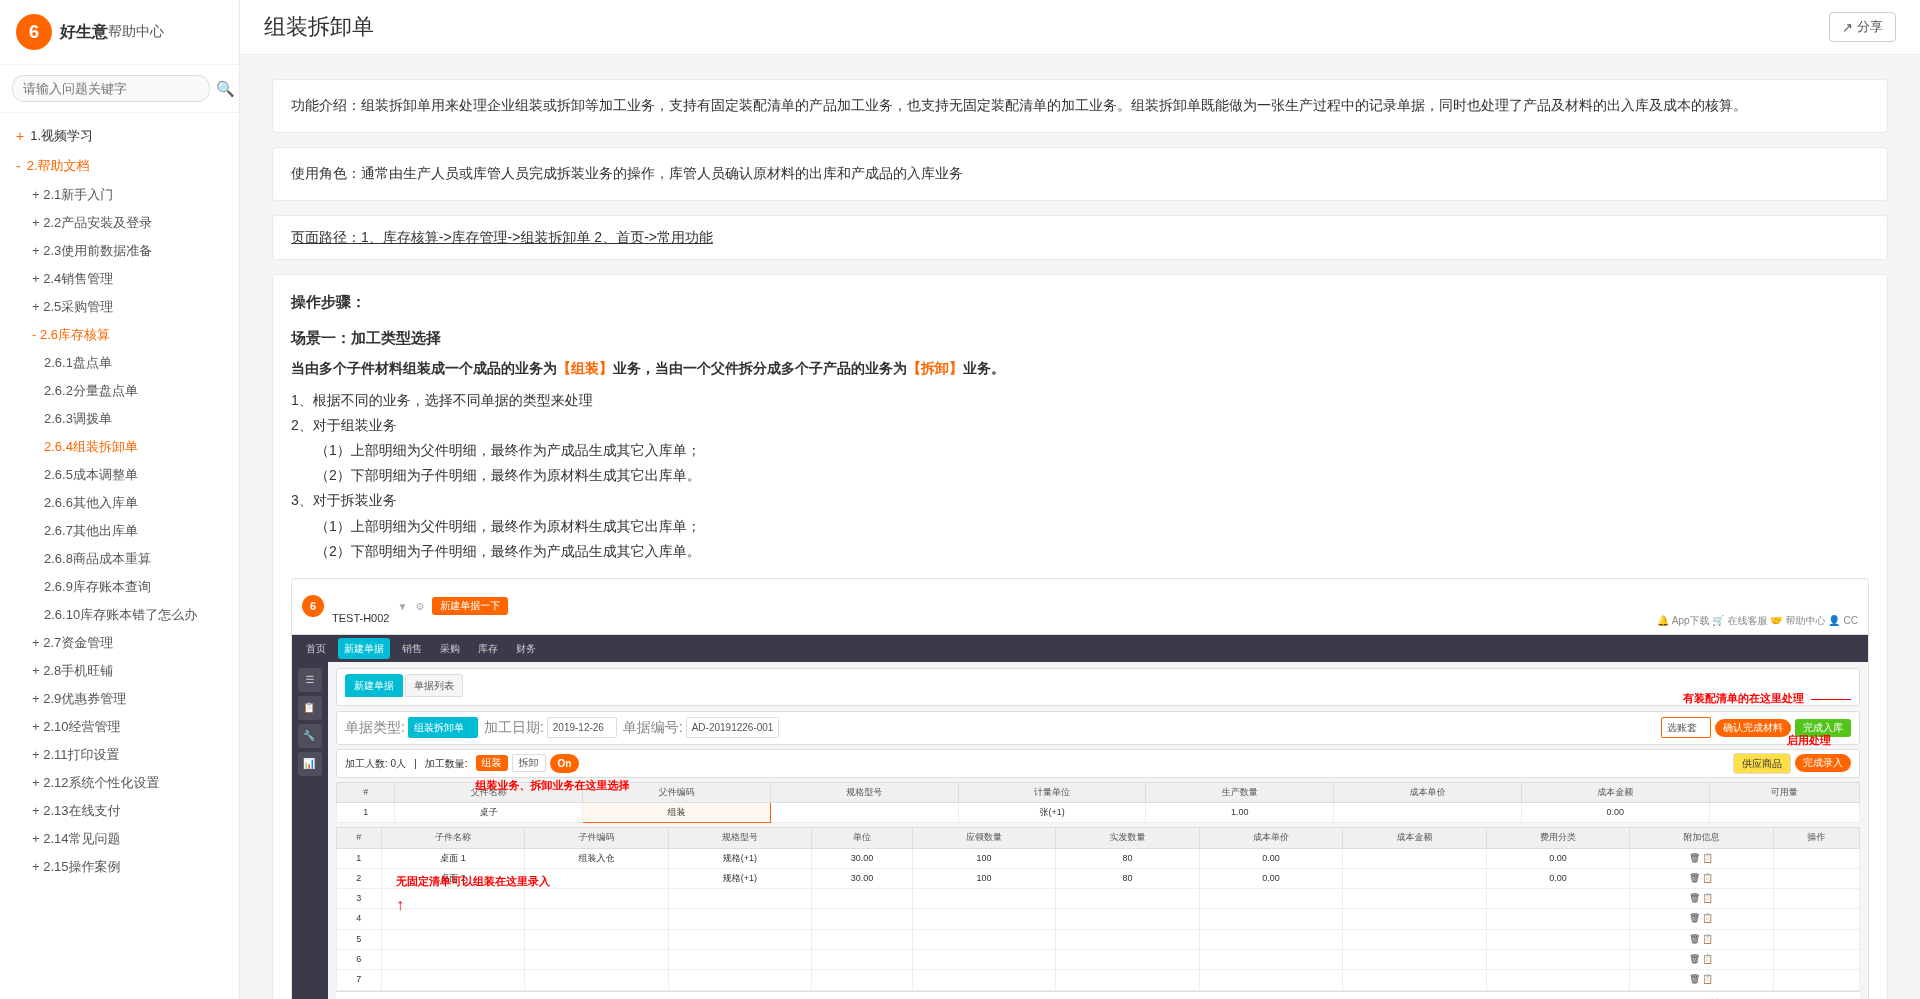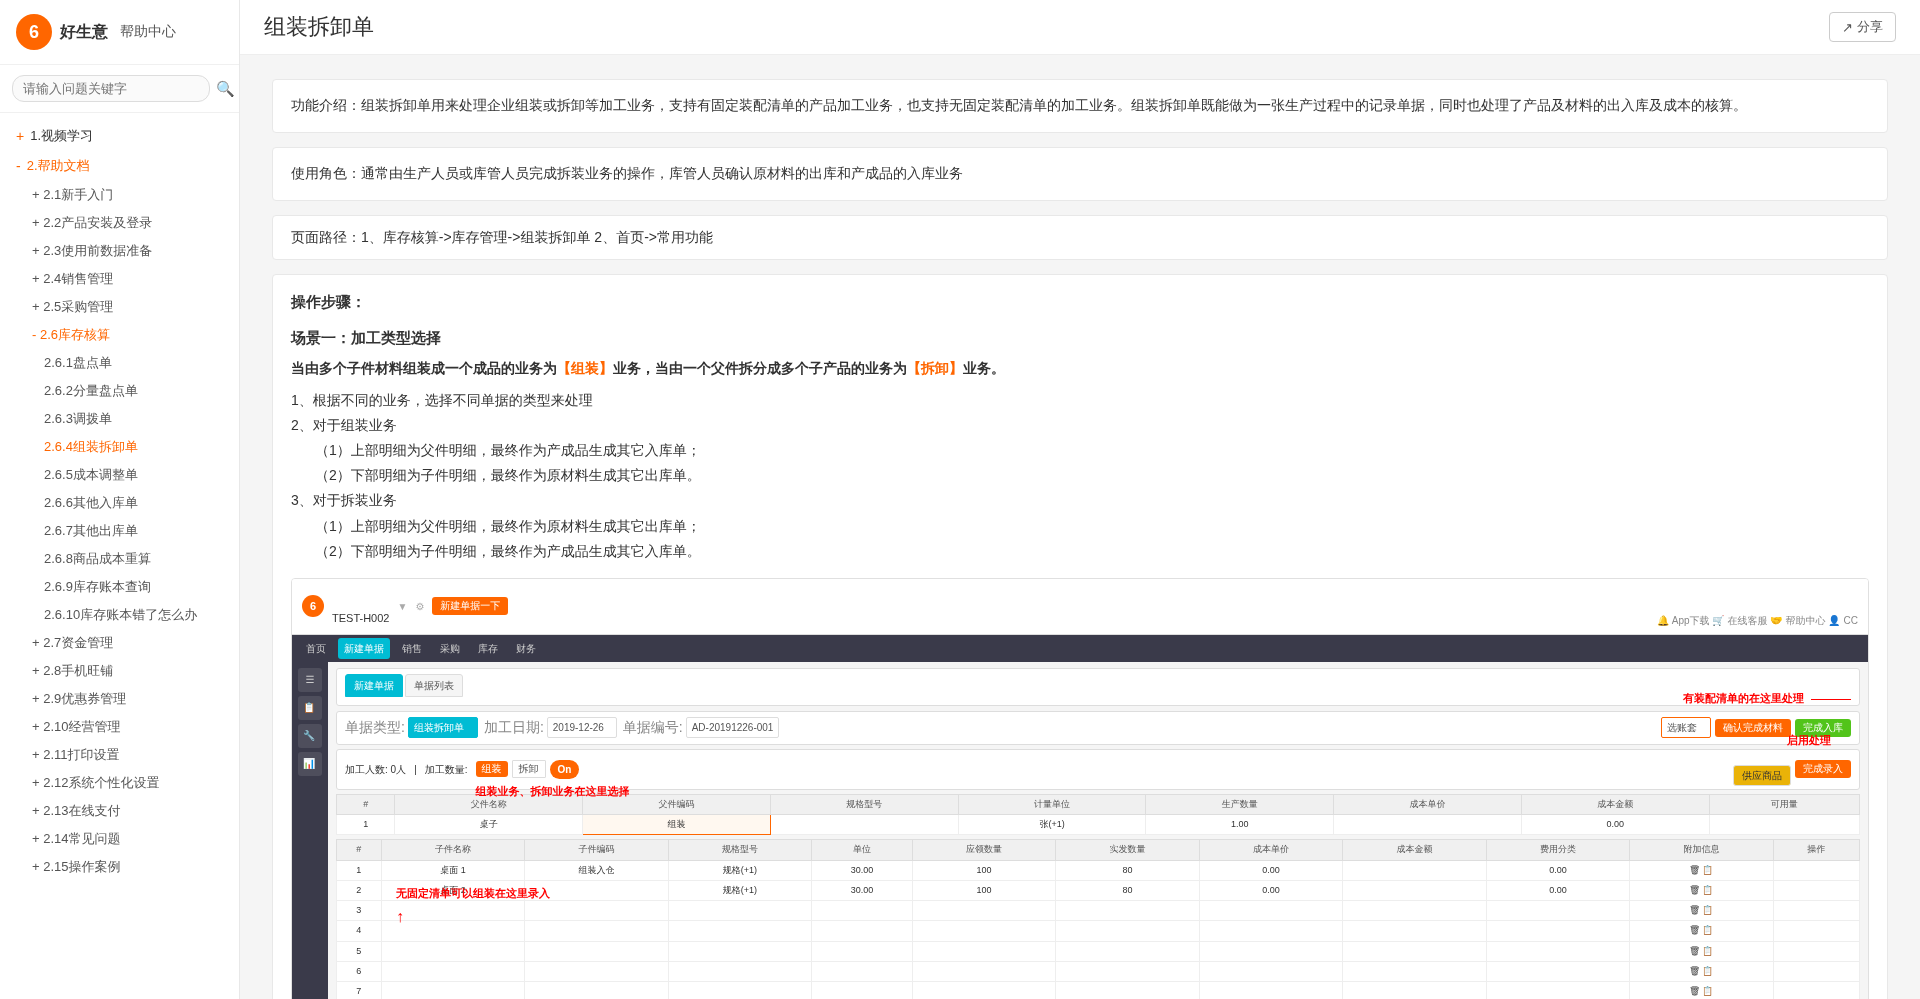--- a/index.html
+++ b/index.html
@@ -23,21 +23,21 @@
       border-bottom: 1px solid #f0f0f0;
     }
     .logo-circle {
       width: 36px; height: 36px;
       background: #f60;
       border-radius: 50%;
       display: flex; align-items: center; justify-content: center;
       color: #fff; font-size: 18px; font-weight: bold; margin-right: 8px;
     }
     .logo-text { font-size: 16px; font-weight: bold; color: #333; }
-    .logo-sub { font-size: 14px; color: #555; margin-left: 12px; }
+    .logo-sub { font-size: 14px; color: #555; margin-left: 0; }
 
     #search-bar {
       padding: 10px 12px;
       border-bottom: 1px solid #f0f0f0;
       display: flex;
       align-items: center;
     }
     #search-input {
       flex: 1;
       border: 1px solid #ddd;
@@ -133,20 +133,21 @@
       border: 1px solid #e8e8e8;
       border-radius: 4px;
       padding: 14px 18px;
       margin-bottom: 14px;
       font-size: 14px;
       line-height: 1.7;
       color: #333;
     }
     .info-block.path-block {
       padding: 10px 18px;
+      text-decoration: underline;
     }
 
     .section-title {
       font-size: 15px;
       font-weight: bold;
       color: #333;
       margin-bottom: 10px;
     }
     .scenario-title {
       font-size: 15px;
@@ -279,21 +280,21 @@
       min-width: 70px;
     }
     .mock-field-value.highlighted {
       border-color: #f60;
     }
     .mock-btn-orange {
       background: #f60;
       color: #fff;
       border: none;
       padding: 2px 8px;
-      border-radius: 3px;
+      border-radius: 9px;
       font-size: 10px;
     }
     .mock-btn-green {
       background: #52c41a;
       color: #fff;
       border: none;
       padding: 2px 8px;
       border-radius: 3px;
       font-size: 10px;
     }
@@ -555,21 +556,21 @@
 
                     <span class="toggle-on" style="font-size:10px;padding:1px 8px;">On</span>
 
                     <div style="position:absolute;bottom:-22px;left:0;font-size:11px;color:#f00;font-weight:bold;white-space:nowrap;">
                       <span>组装业务、拆卸业务在这里选择</span>
                     </div>
                   </div>
                   <div style="flex:1;"></div>
 
                   <div style="position:relative;display:flex;align-items:center;gap:4px;">
-                    <span style="border:1px solid #ddd;padding:1px 8px;border-radius:3px;background:#eab308;font-size:10px;margin-top:12px;">供应商品</span>
+                    <span style="border:1px solid #ddd;padding:1px 8px;border-radius:3px;background:#fde047;font-size:10px;">供应商品</span>
                     <button class="mock-btn-orange">完成录入</button>
 
                     <div style="position:absolute;top:-22px;right:20px;font-size:11px;color:#f00;font-weight:bold;white-space:nowrap;">
                       <span>启用处理</span>
                     </div>
                   </div>
                 </div>
               </div>
 
               <div style="margin-bottom:4px;">

